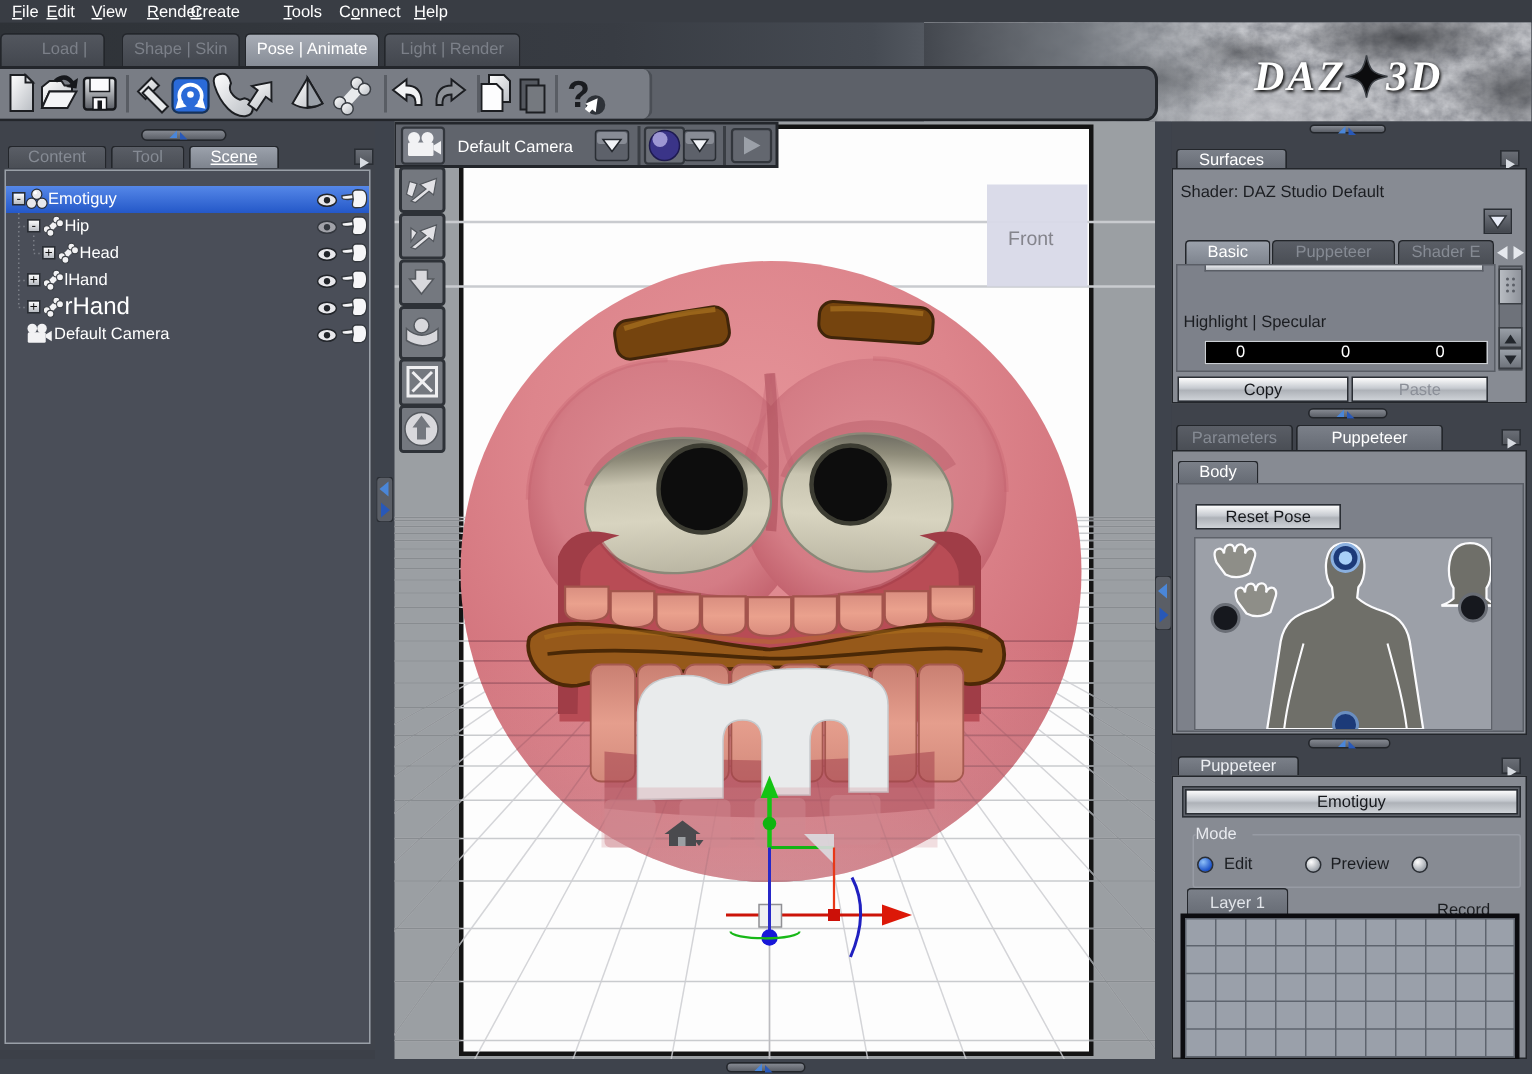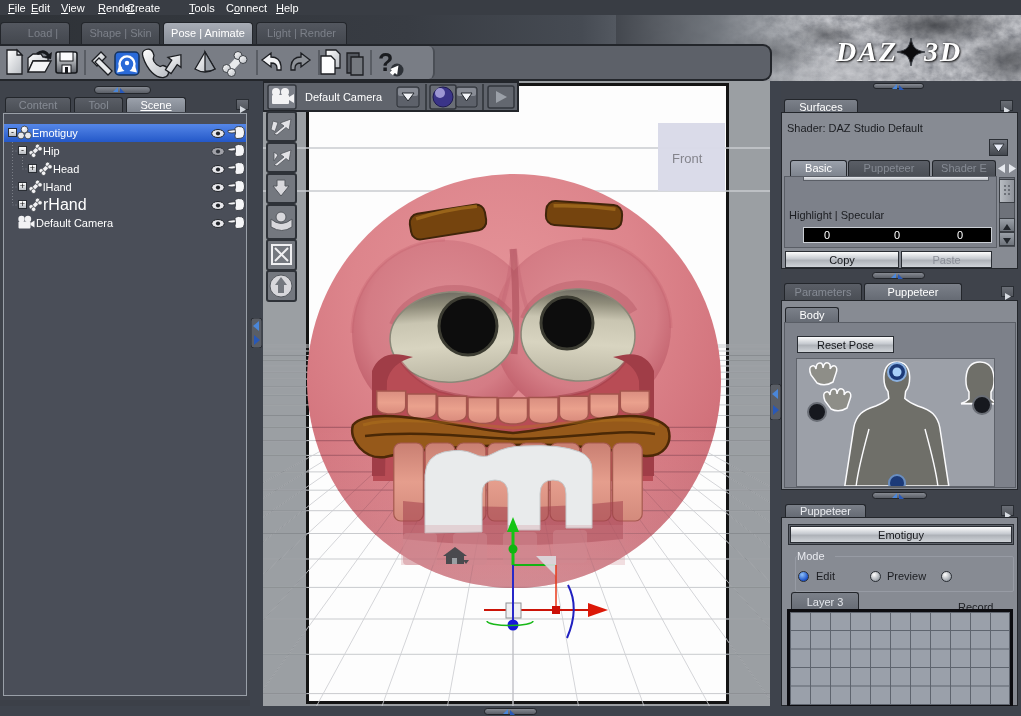--- a/index.html
+++ b/index.html
@@ -803,21 +803,21 @@
   <div class="abs" style="left:788px;top:524px;width:226px;height:21px;background:#5e626a;border:1px solid #2a2e34;"></div>
   <div class="btn3d" style="left:790px;top:526px;width:222px;height:17px;line-height:16px;">Emotiguy</div>
   <div class="abs" style="left:795px;top:556px;width:219px;height:36px;border:1px solid #979ba4;border-radius:2px;"></div>
   <div class="abs" style="left:797px;top:550px;width:38px;height:13px;background:#878b93;color:#e8eaef;font-size:11px;line-height:13px;">Mode</div>
   <div class="radio on" style="left:798px;top:571px;"></div>
   <div class="lbl" style="left:816px;top:570px;">Edit</div>
   <div class="radio" style="left:870px;top:571px;"></div>
   <div class="lbl" style="left:887px;top:570px;">Preview</div>
   <div class="radio" style="left:941px;top:571px;"></div>
   <div class="lbl" style="left:958px;top:601px;">Record</div>
-  <div class="ptab active" style="left:791px;top:592px;width:68px;height:19px;line-height:18px;color:#e2e5ea;background:linear-gradient(180deg,#7b8089,#666b74);">Layer 3</div>
+  <div class="ptab active" style="left:791px;top:592px;width:68px;height:19px;line-height:18px;color:#e2e5ea;background:linear-gradient(180deg,#7b8089,#666b74);">Layer 1</div>
   <div class="abs" style="left:787px;top:609px;width:226px;height:99px;background:#0c0c10;padding:3px;">
     <svg width="220" height="93" style="background:#9aa0aa">
       <g stroke="#5e646e" stroke-width="1">
         <line x1="0.5" y1="0" x2="0.5" y2="93"></line>
           <line x1="20.5" y1="0" x2="20.5" y2="93"></line>
           <line x1="40.5" y1="0" x2="40.5" y2="93"></line>
           <line x1="60.5" y1="0" x2="60.5" y2="93"></line>
           <line x1="80.5" y1="0" x2="80.5" y2="93"></line>
           <line x1="100.5" y1="0" x2="100.5" y2="93"></line>
           <line x1="120.5" y1="0" x2="120.5" y2="93"></line>

